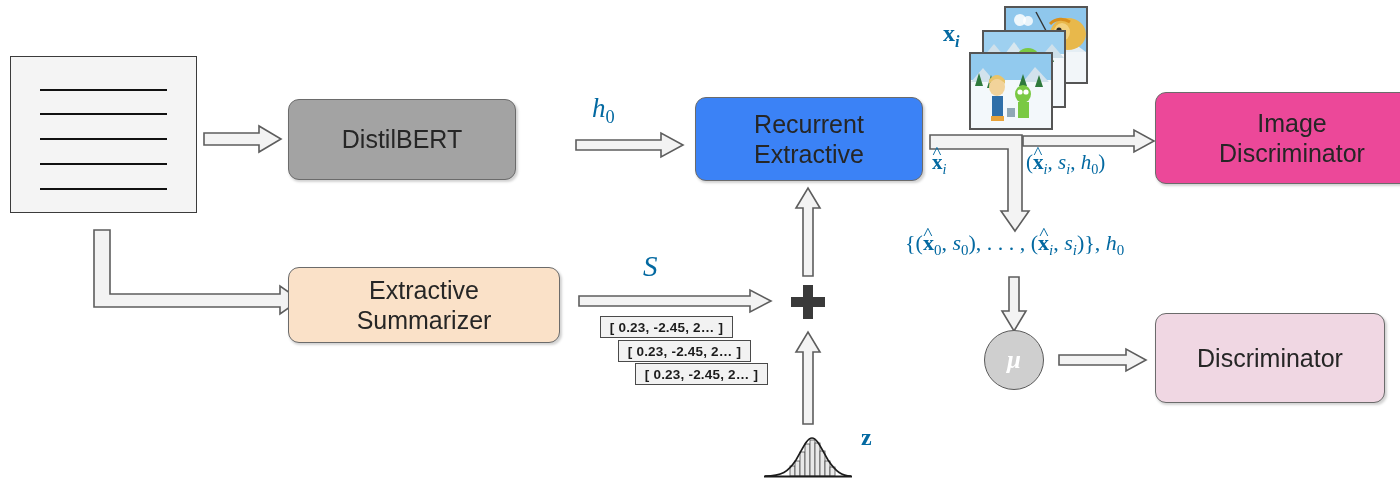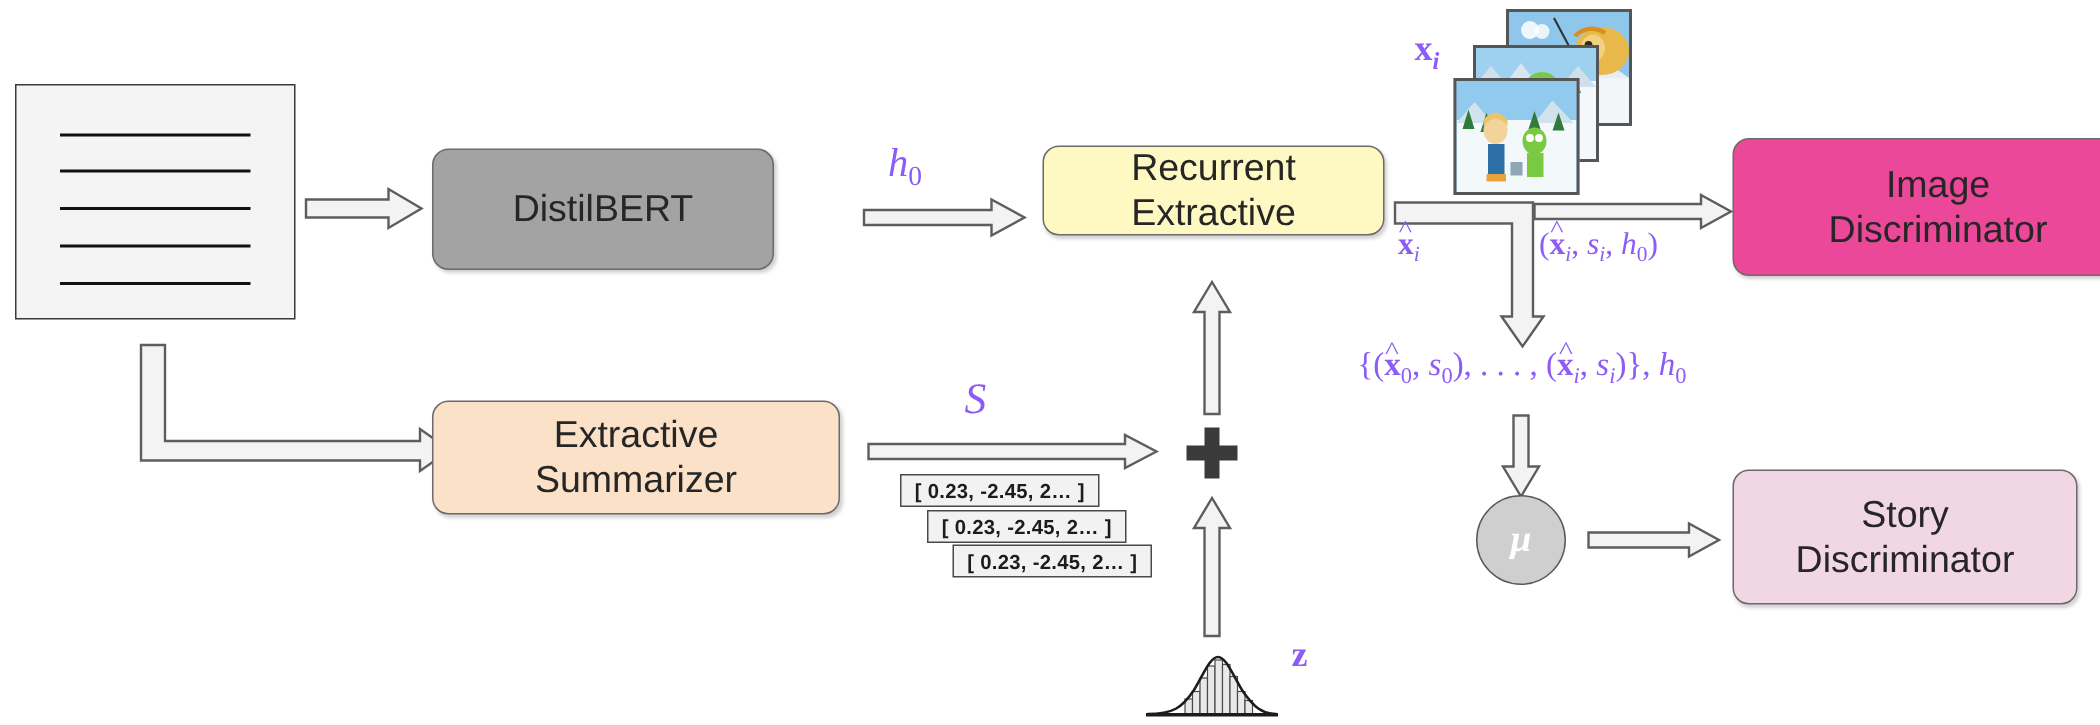--- a/index.html
+++ b/index.html
@@ -55,21 +55,21 @@
   }
   .pbox span { display: block; }
 
   
   .blockarrow { display: block; overflow: visible; }
   .ba-fill { fill: #f3f3f3; stroke: #5d5d5d; stroke-width: 1.6; }
 
   
   .mlabel {
     font-family: "Liberation Serif", serif;
-    color: #8b5cf6;
+    color: #0369a1;
     white-space: nowrap;
   }
   .mi { font-style: italic; }
   .mb { font-weight: bold; font-style: normal; }
   .sub {
     font-size: 0.68em;
     vertical-align: sub;
     font-style: italic;
   }
   .subn { font-size: 0.68em; vertical-align: sub; font-style: normal; }
@@ -154,21 +154,21 @@
 
   <div class="abs mlabel" style="left:592px; top:93px; font-size:27px;">
     <span class="mi">h</span><span class="subn">0</span>
   </div>
   <div class="abs" style="left:575px; top:130px;">
     <svg class="blockarrow" width="110" height="30" viewBox="0 0 110 30">
       <path class="ba-fill" d="M1,10 L86,10 L86,3 L108,15 L86,27 L86,20 L1,20 Z"></path>
     </svg>
   </div>
 
-  <div class="abs pbox" style="left:695px; top:97px; width:228px; height:60px; background:#fef9c3;">
+  <div class="abs pbox" style="left:695px; top:97px; width:228px; height:84px; background:#3b82f6;">
     <div>
       <span>Recurrent</span>
       <span>Extractive</span>
     </div>
   </div>
 
   <div class="abs" style="left:92px; top:228px;">
     <svg class="blockarrow" width="210" height="90" viewBox="0 0 210 90">
       <path class="ba-fill" d="M2,2 L18,2 L18,66 L188,66 L188,58 L208,72 L188,86 L188,79 L2,79 Z"></path>
     </svg>
@@ -341,18 +341,17 @@
   </div>
 
   <div class="abs" style="left:1058px; top:347px;">
     <svg class="blockarrow" width="90" height="26" viewBox="0 0 90 26">
       <path class="ba-fill" d="M1,8 L68,8 L68,2 L88,13 L68,24 L68,18 L1,18 Z"></path>
     </svg>
   </div>
 
   <div class="abs pbox" style="left:1155px; top:313px; width:230px; height:90px; background:#f0d7e3;">
     <div>
-      <span>Story</span>
       <span>Discriminator</span>
     </div>
   </div>
 
 </div>
 
 </body></html>

